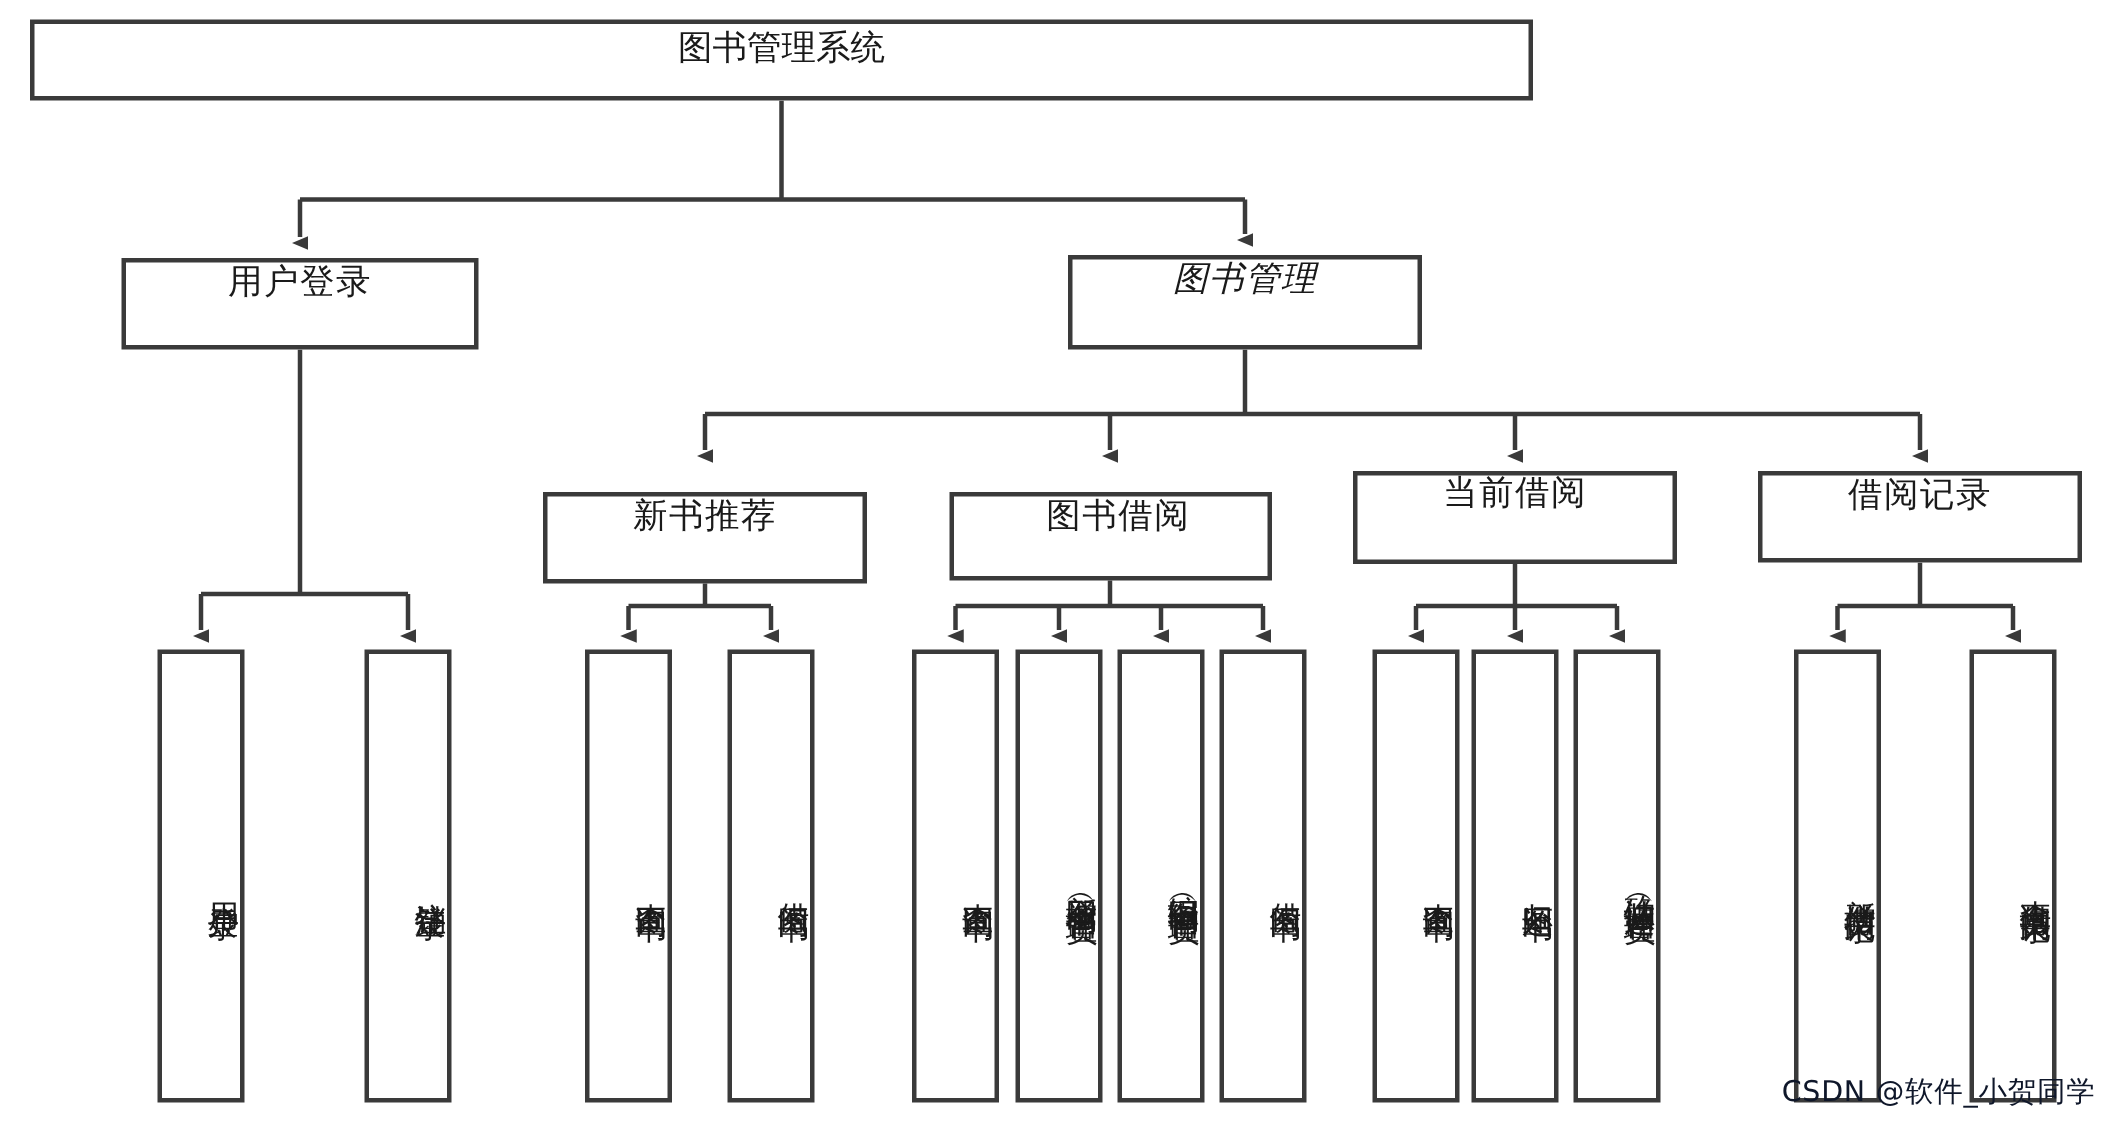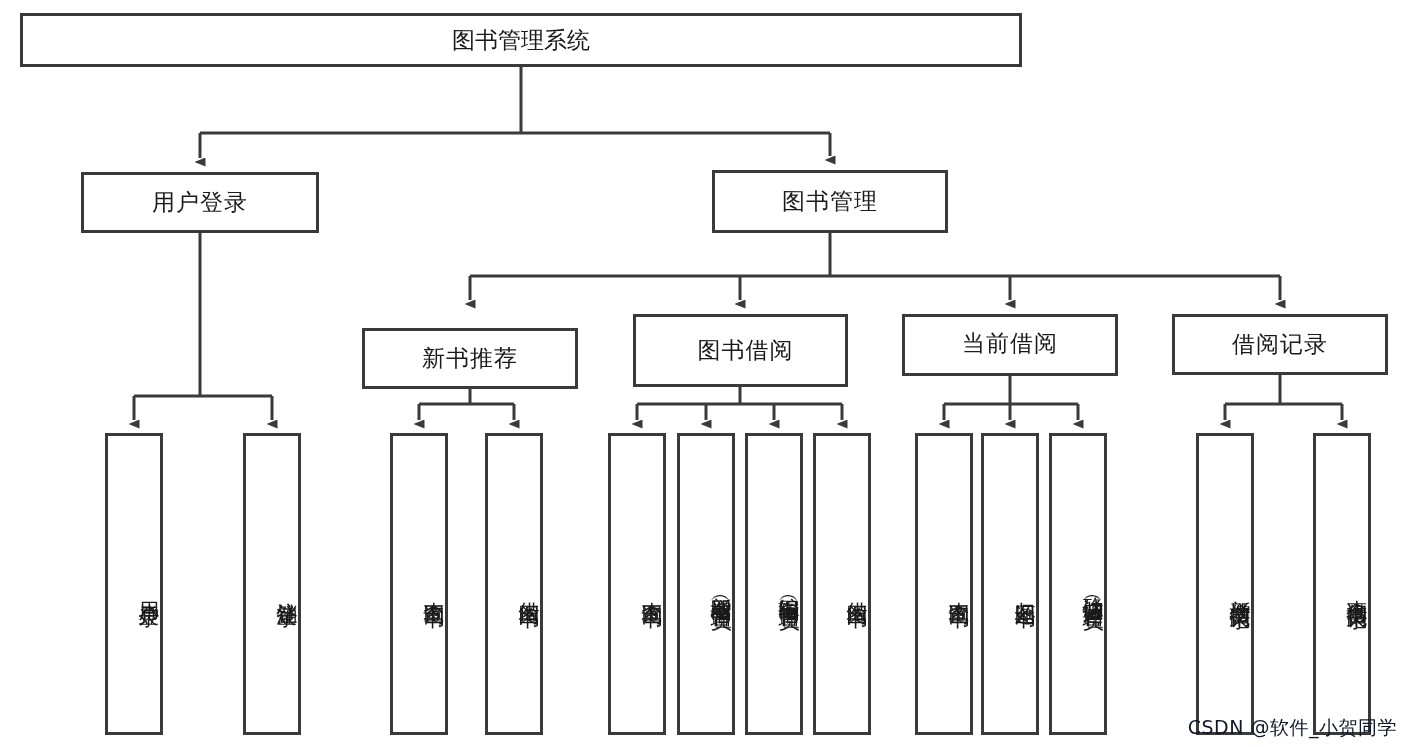--- a/index.html
+++ b/index.html
@@ -24,21 +24,20 @@
     width: 1405px;
     height: 747px;
     pointer-events: none;
   }
   .node {
     position: absolute;
     box-sizing: border-box;
     background: #ffffff;
     border: 3px solid #3a3a3a;
     display: flex;
-    align-items: center;
     justify-content: center;
     text-align: center;
     color: #1a1a1a;
   }
   .node.h {
     font-size: 23px;
     letter-spacing: 1px;
     line-height: 1.15;
   }
   .node.root {
@@ -124,28 +123,28 @@
     </g>
   </svg>
 
   <div class="node root" style="left:20px; top:13px; width:1002px; height:54px;">
     <span>图书管理系统</span>
   </div>
 
   <div class="node h" style="left:81px; top:172px; width:238px; height:61px;">
     <span>用户登录</span>
   </div>
-  <div class="node h" style="left:712px; top:170px; width:236px; height:63px;">
+  <div class="node h" style="left:712px; top:170px; width:236px; height:63px;font-style:italic;">
     <span>图书管理</span>
   </div>
 
   <div class="node h" style="left:362px; top:328px; width:216px; height:61px;">
     <span>新书推荐</span>
   </div>
-  <div class="node h" style="left:633px; top:314px; width:215px; height:73px;padding-left:10px;">
+  <div class="node h" style="left:633px; top:328px; width:215px; height:59px;padding-left:10px;">
     <span>图书借阅</span>
   </div>
   <div class="node h" style="left:902px; top:314px; width:216px; height:62px;font-family:Liberation Mono, monospace;">
     <span>当前借阅</span>
   </div>
   <div class="node h" style="left:1172px; top:314px; width:216px; height:61px;">
     <span>借阅记录</span>
   </div>
 
   <div class="node v" style="left:105px; top:433px; width:58px; height:302px;">

